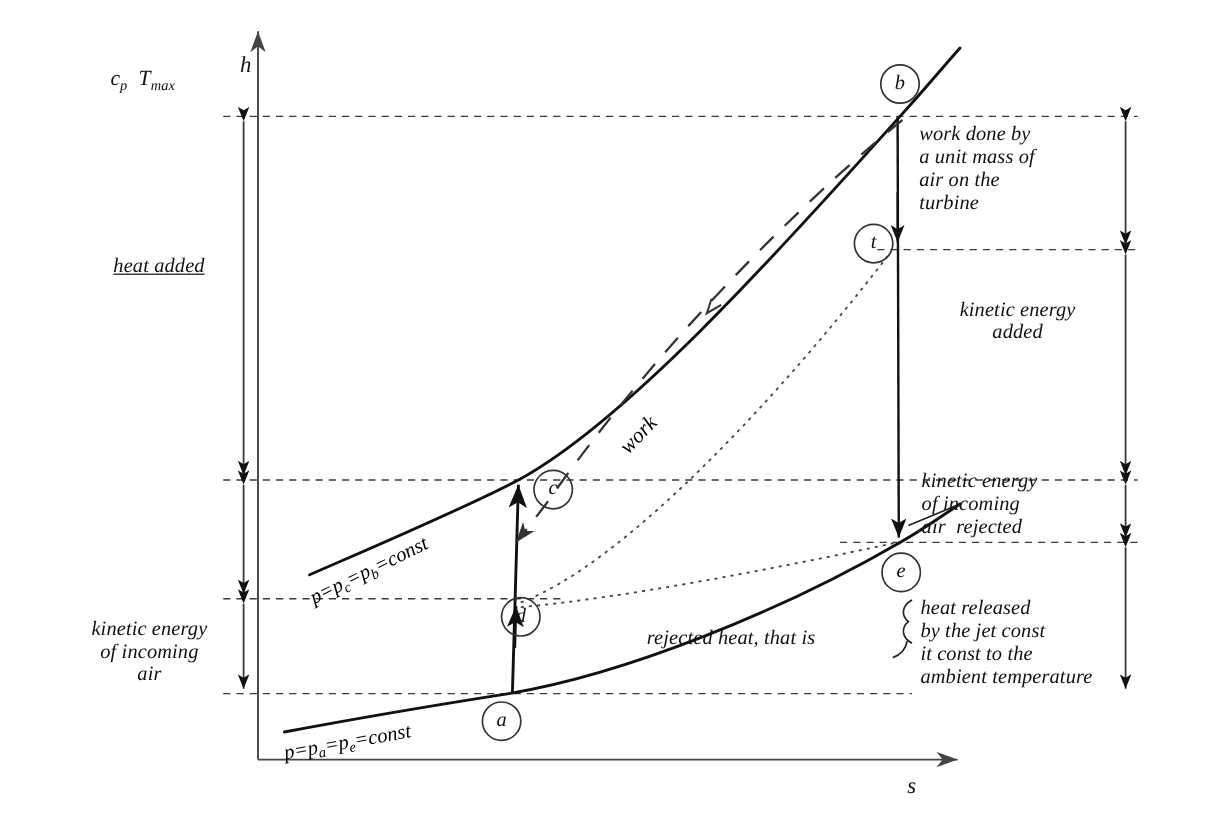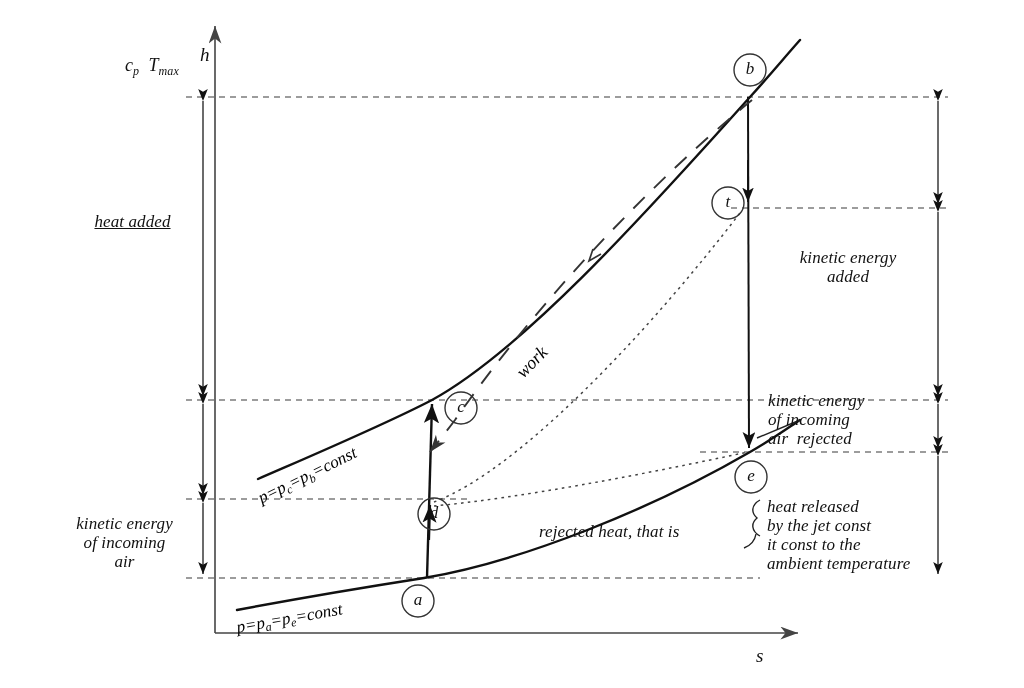--- a/index.html
+++ b/index.html
@@ -39,21 +39,21 @@
   }
   .lbl.center { text-align: center; }
   .axis-name {
     font-size: 19px;
     font-style: italic;
   }
   .pt-letter {
     font-size: 17px;
     font-style: italic;
   }
-  .cp-label { font-size: 18px; margin-left: 33px; }
+  .cp-label { font-size: 18px; }
   .cp-label .sub {
     font-size: 12px;
     vertical-align: -0.32em;
     font-style: italic;
   }
   .rot-work {
     position: absolute;
     font-style: italic;
     font-size: 18px;
     transform-origin: 0 0;
@@ -180,20 +180,21 @@
   <div class="lbl axis-name" style="left:200px; top:44px;">h</div>
   <div class="lbl axis-name" style="left:756px; top:645px;">s</div>
 
   <div class="lbl cp-label" style="left:92px; top:55px;"><span>c</span><span class="sub">p</span><span>&nbsp;&nbsp;</span><span>T</span><span class="sub">max</span></div>
 
   <div class="lbl" style="left:70px; top:212px; width:125px; text-align:center;text-decoration:underline;">heat added</div>
 
 
   <div class="lbl center" style="left:52px; top:514px; width:145px;"><span>kinetic energy</span><br><span>of incoming</span><br><span>air</span></div>
 
+  <div class="lbl" style="left:766px; top:102px; width:170px;"><span>work done by</span><br><span>a unit mass of</span><br><span>air on the</span><br><span>turbine</span></div>
 
   <div class="lbl center" style="left:768px; top:248px; width:160px;"><span>kinetic energy</span><br><span>added</span></div>
 
   <div class="lbl" style="left:768px; top:391px; width:175px;"><span>kinetic energy</span><br><span>of incoming</span><br><span>air  rejected</span></div>
 
   <div class="lbl" style="left:767px; top:497px; width:200px;"><span>heat released</span><br><span>by the jet const</span><br><span>it const to the</span><br><span>ambient temperature</span></div>
 
   <div class="lbl" style="left:539px; top:522px;font-family:Liberation Serif, serif;">rejected heat, that is</div>
 
   <div class="rot-work" style="left:512px; top:368px; transform: rotate(-46deg);">work</div>

